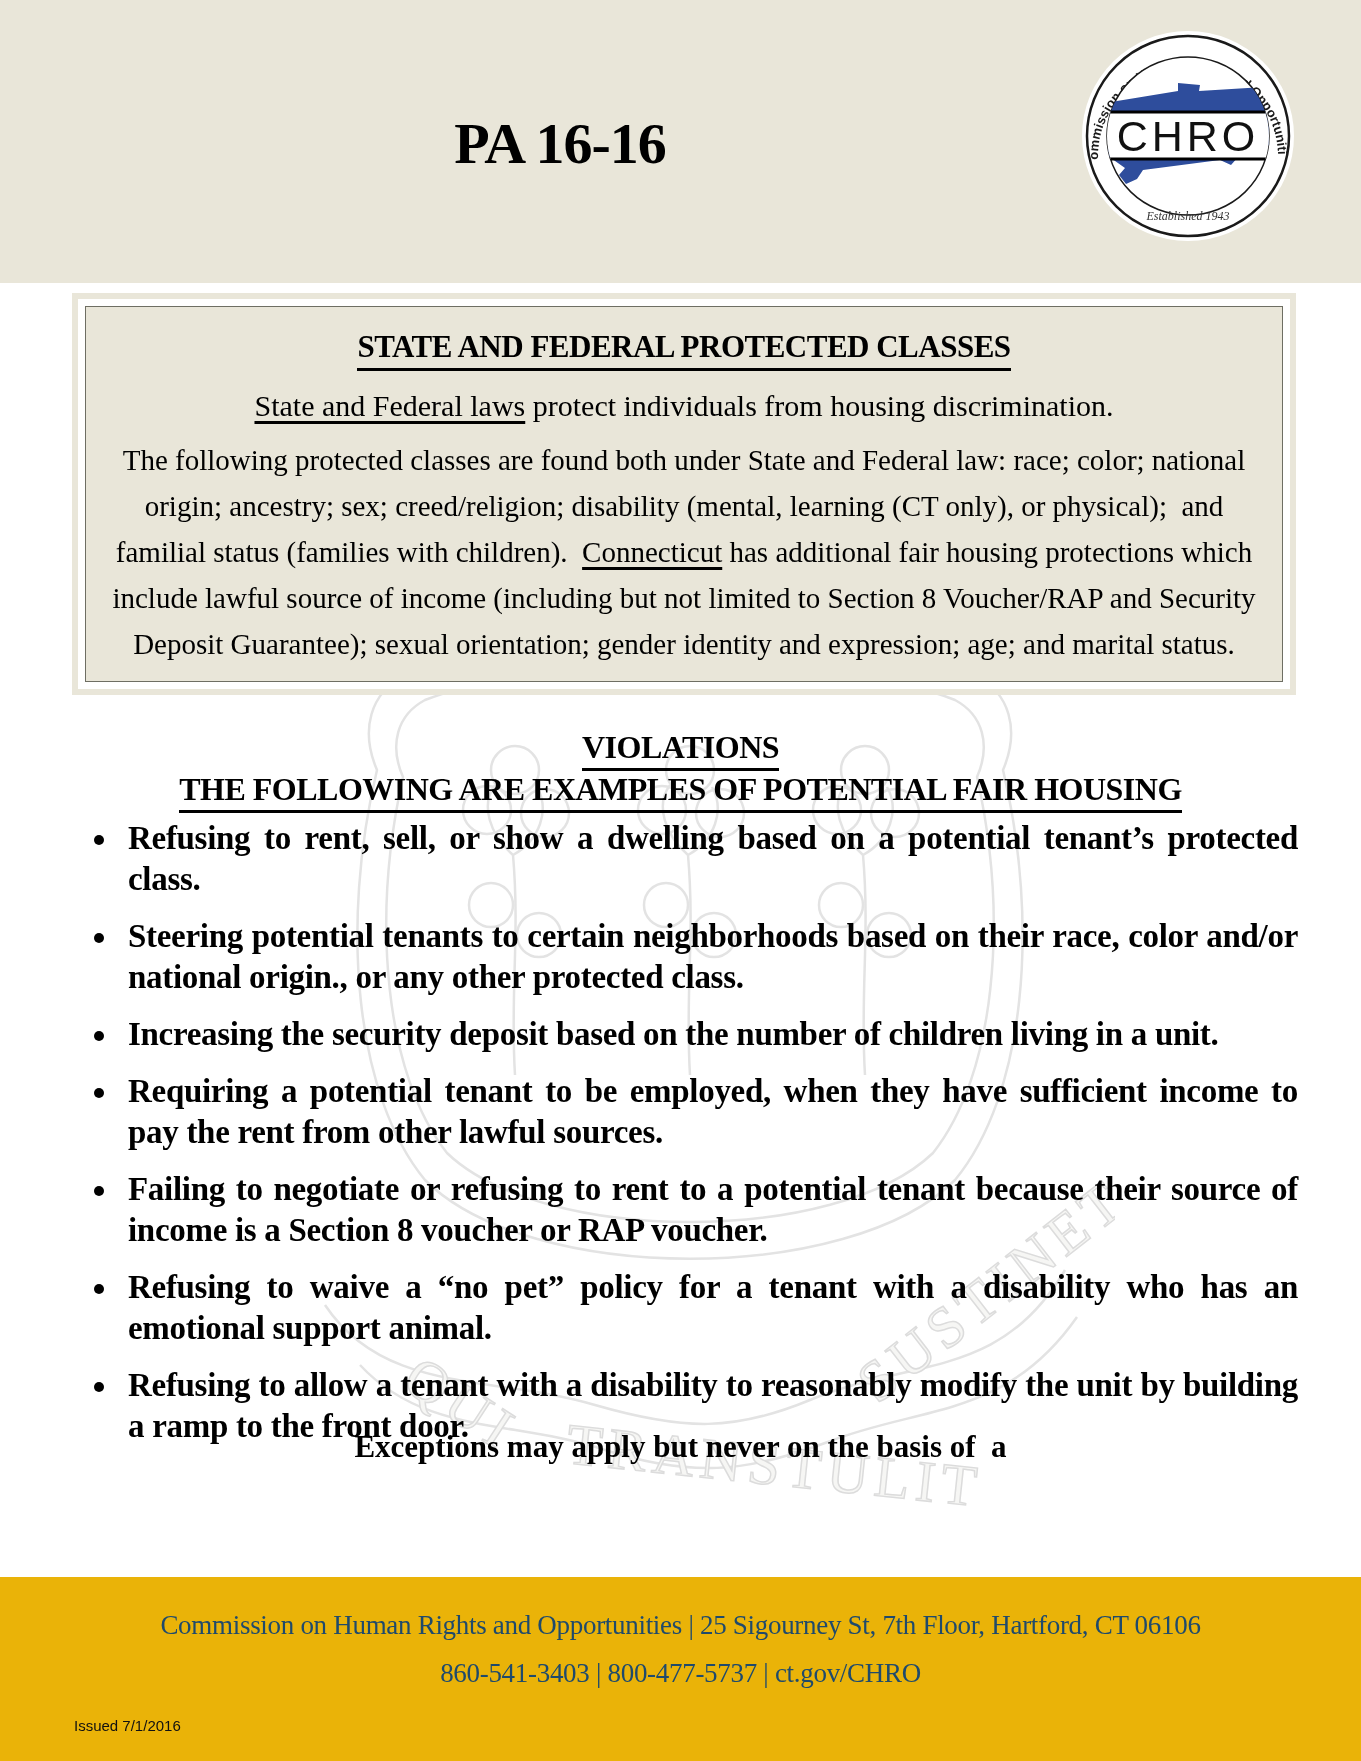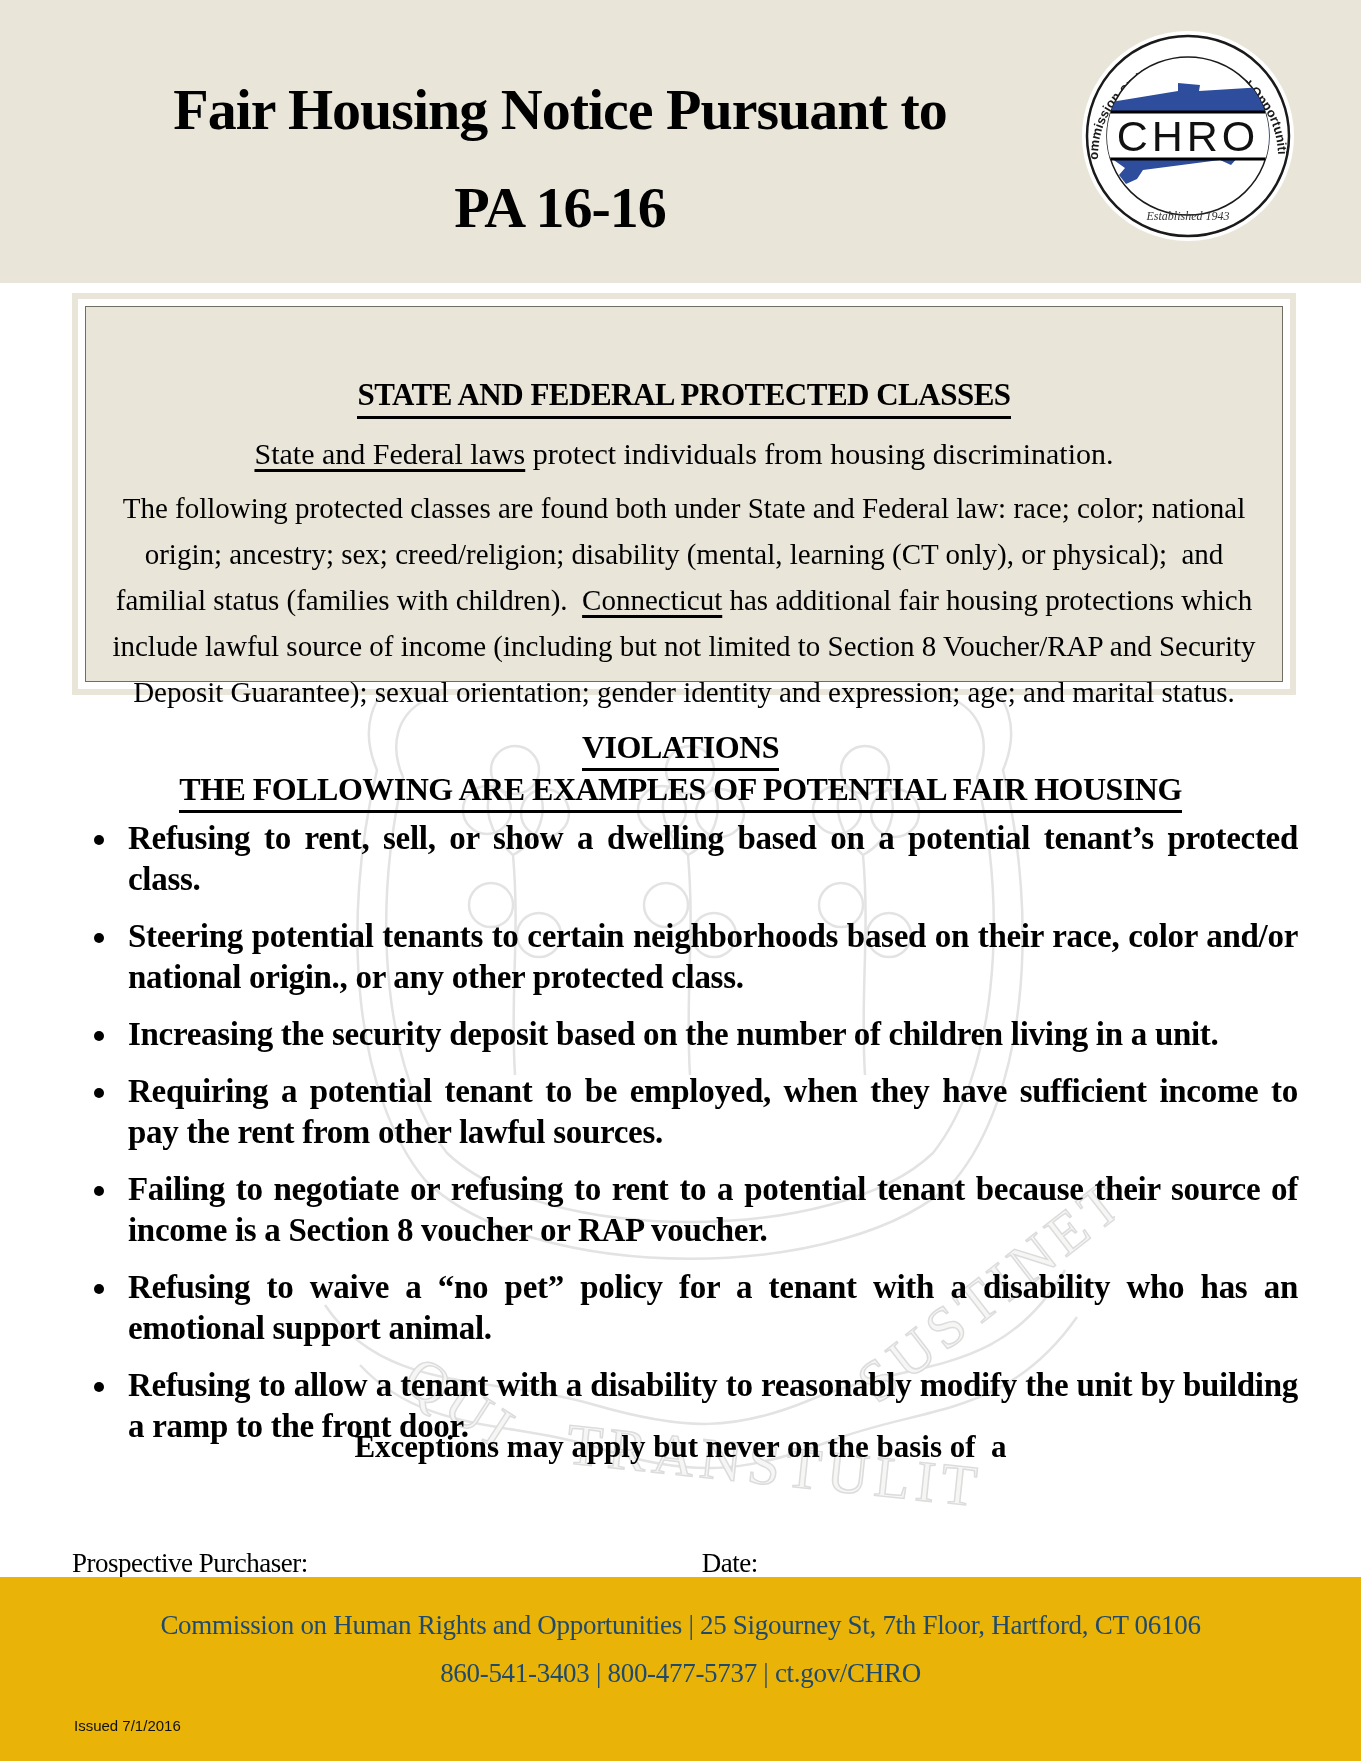--- a/index.html
+++ b/index.html
@@ -13,21 +13,21 @@
   .title-wrap{ position:absolute; top:78px; left:60px; width:1000px; text-align:center; }
   .title-line1{ font-size:58px; font-weight:bold; letter-spacing:-1px; line-height:1.1; }
   .title-line2{ font-size:58px; font-weight:bold; letter-spacing:-1px; margin-top:32px; }
   .logo{ position:absolute; top:30px; left:1081px; width:214px; height:212px; }
   
   .pbox{ position:absolute; top:293px; left:72px; width:1224px; height:402px; background:#e9e6d9; }
   .pbox-white{ position:absolute; inset:6px; border:7px solid #ffffff; }
   .pbox-line{ position:absolute; inset:13px; border:1px solid #6e6e63; }
   .pbox-content{ position:absolute; inset:14px; padding:22px 26px 0 26px; text-align:center; }
   .pbox-title{ font-size:31px; font-weight:bold; letter-spacing:-0.5px; display:inline-block;
-               border-bottom:3px solid #000; padding-bottom:3px;margin-top:48px; }
+               border-bottom:3px solid #000; padding-bottom:3px; }
   .pbox-intro{ font-size:30px; margin-top:18px; }
   .pbox-intro .u{ text-decoration:underline; text-decoration-thickness:2.5px; text-underline-offset:5px; }
   .pbox-body{ font-size:29px; line-height:46px; margin-top:14px; white-space:pre-wrap; }
   .pbox-body .u{ text-decoration:underline; text-decoration-thickness:2.5px; text-underline-offset:5px; }
   
   .vio-heading{ position:absolute; top:707px; left:0; width:1361px; text-align:center; z-index:1; }
   .vio-heading .hl{ display:inline-block; font-size:32px; font-weight:bold; letter-spacing:-0.5px;
                     border-bottom:3.5px solid #000; padding-bottom:2px; }
   .vio-heading .hl2{ margin-top:22px; }
   .bullets{ position:absolute; top:818px; left:72px; width:1226px; z-index:1; }
@@ -93,21 +93,20 @@
     <path d="M 60,700 C 120,790 230,770 330,800 C 420,826 470,826 545,795 C 650,752 735,775 800,665 M 95,760 C 160,830 250,815 340,845 C 425,872 480,868 560,838 C 655,800 740,815 812,712"></path>
     <g font-family="Liberation Serif, serif" font-size="58" stroke="#dcdcdc" stroke-width="1.5" fill="#f6f6f4" letter-spacing="6">
       <text x="135" y="782" transform="rotate(33 135 782)">QUI</text>
       <text x="300" y="858" transform="rotate(6 300 858)">TRANSTULIT</text>
       <text x="612" y="800" transform="rotate(-38 612 800)">SUSTINET</text>
     </g>
   </svg>
 
   <div class="header-band">
     <div class="title-wrap">
-      <div class="title-line1">Fair Housing Notice Pursuant to</div>
       <div class="title-line2">PA 16-16</div>
     </div>
     <svg class="logo" viewBox="0 0 214 212">
       <defs>
         <path id="ring-arc" d="M 17,126 A 90,88 0 1 1 197,126"></path>
         <clipPath id="inner-clip">
             <ellipse cx="107" cy="106" rx="81" ry="79"></ellipse>
           </clipPath>
       </defs>
       <ellipse cx="107" cy="106" rx="106" ry="105" fill="#ffffff" stroke="none"></ellipse>
@@ -151,23 +150,20 @@
       <li>Failing to negotiate or refusing to rent to a potential tenant because their source of income is a Section 8 voucher or RAP voucher.</li>
       <li>Refusing to waive a “no pet” policy for a tenant with a disability who has an emotional support animal.</li>
       <li>Refusing to allow a tenant with a disability to reasonably modify the unit by building a ramp to the front door.</li>
     </ul>
   </div>
 
   <div class="exceptions">
     <div>Exceptions may apply but never on the basis of  a</div>
   </div>
 
-  <div class="sig-row">
-    <span class="sig-label">Prospective Purchaser:</span><span class="sig-line sig-line-purchaser"></span><span class="sig-label sig-label-date">Date:</span><span class="sig-line sig-line-date"></span>
-  </div>
 
   <div class="footer-band">
     <div class="footer-line footer-line1">Commission on Human Rights and Opportunities | 25 Sigourney St, 7th Floor, Hartford, CT 06106</div>
     <div class="footer-line footer-line2">860-541-3403 | 800-477-5737 | ct.gov/CHRO</div>
     <div class="footer-issued">Issued 7/1/2016</div>
   </div>
 
 </div>
 
 </body></html>

